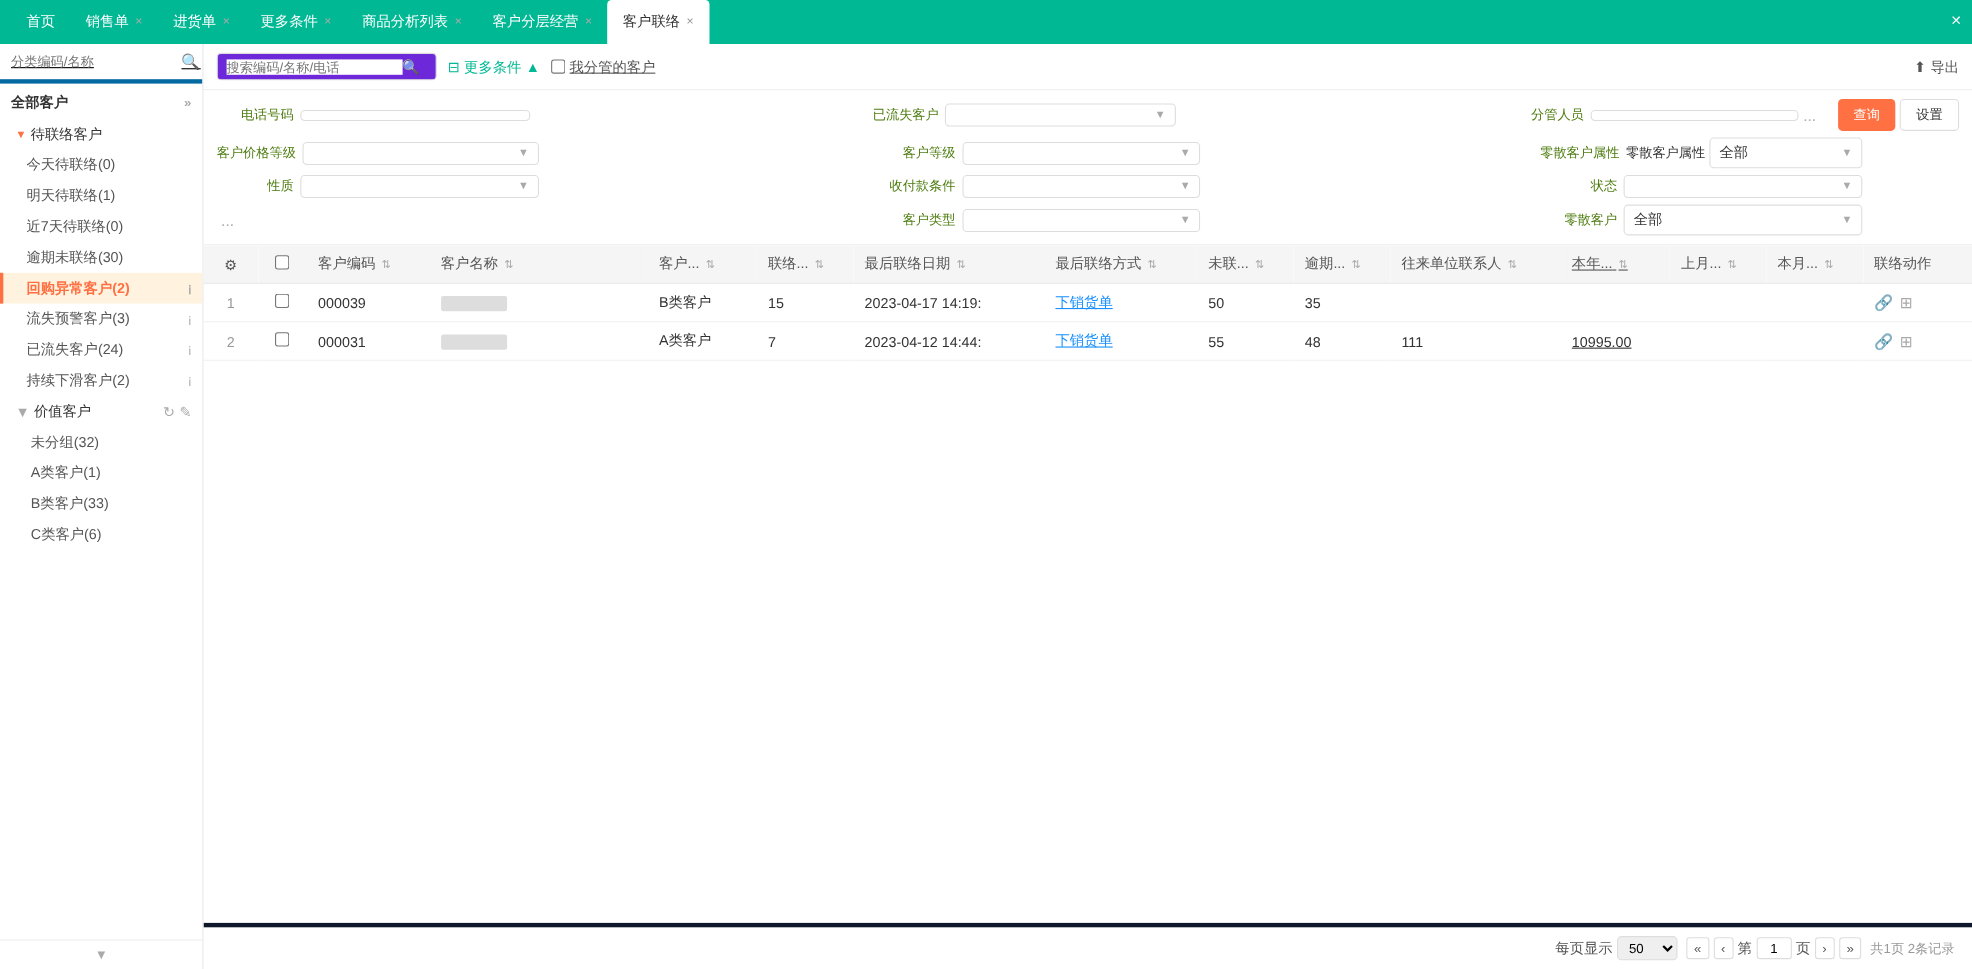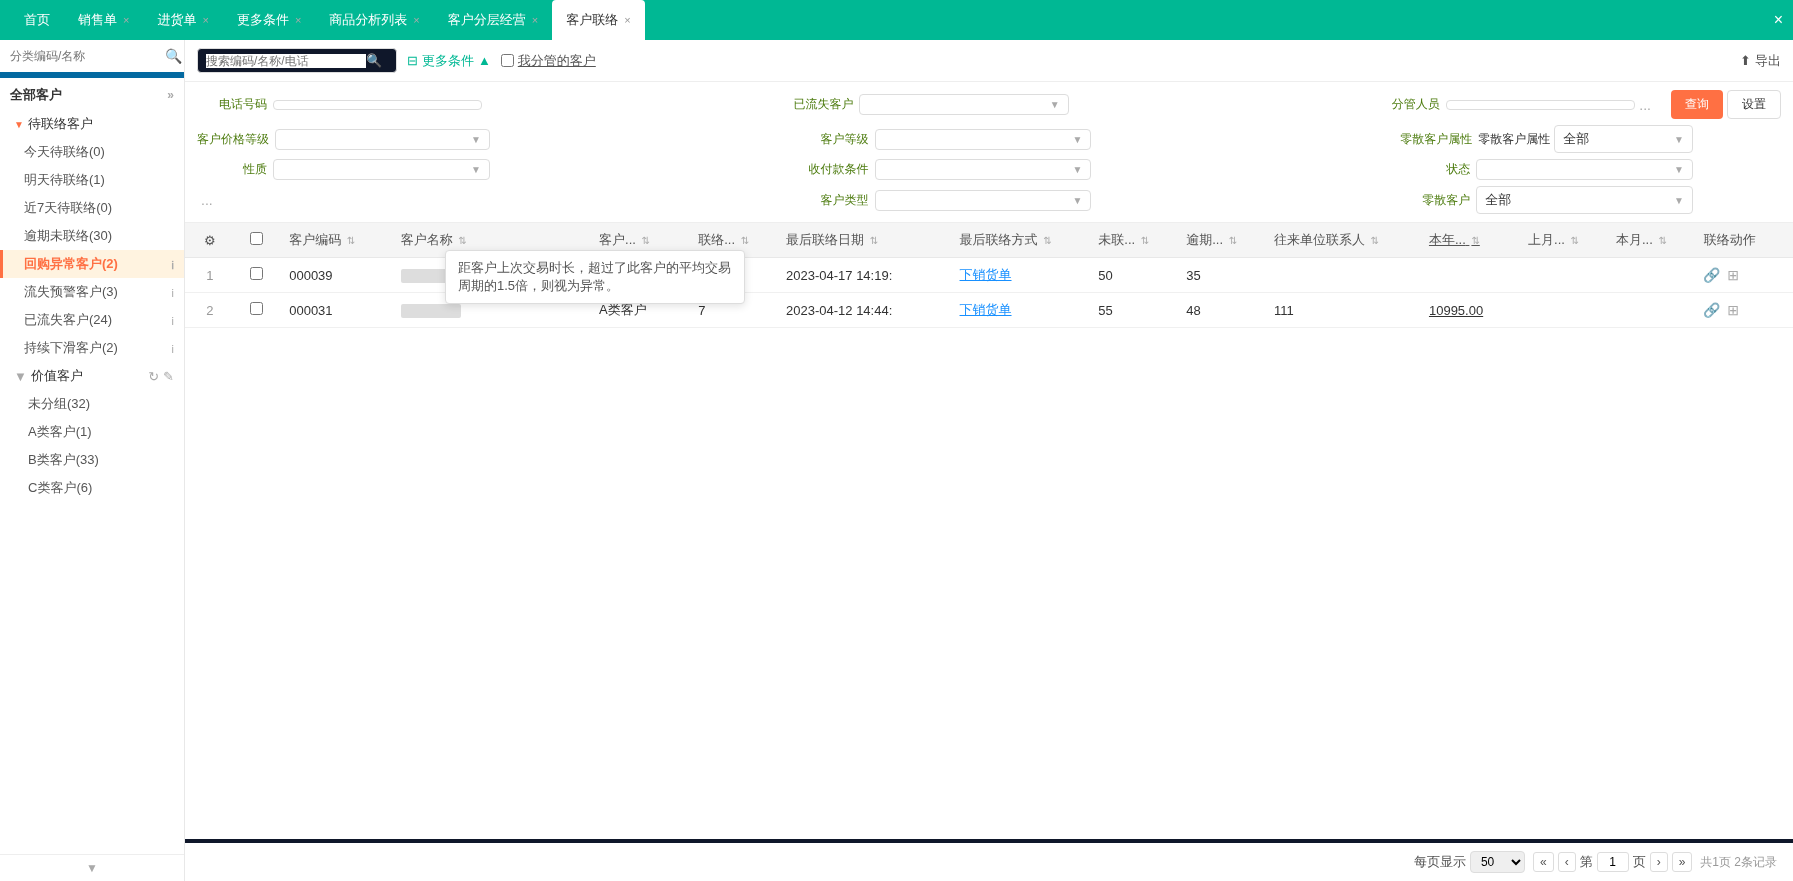--- a/index.html
+++ b/index.html
@@ -31,21 +31,21 @@
       display: flex; height: calc(881px - 40px); overflow: hidden;
     }
 
     
     .sidebar {
       width: 185px; background: #fff; border-right: 1px solid #e8e8e8;
       display: flex; flex-direction: column; flex-shrink: 0;
       overflow: hidden;
     }
     .sidebar-search {
-      display: flex; align-items: center; padding: 8px 10px; border-bottom: 6px solid #0369a1;
+      display: flex; align-items: center; padding: 8px 10px; border-bottom: 4px solid #0369a1; text-decoration: underline;
     }
     .sidebar-search input {
       flex: 1; border: none; outline: none; font-size: 12px; color: #666;
       background: transparent;
     }
     .sidebar-search .search-icon { color: #aaa; font-size: 14px; cursor: pointer; }
 
     .sidebar-section-title {
       display: flex; align-items: center; padding: 8px 10px 6px;
       font-weight: bold; color: #333; font-size: 13px; justify-content: space-between;
@@ -82,21 +82,21 @@
       flex: 1; display: flex; flex-direction: column; overflow: hidden; background: #f0f2f5;
     }
 
     
     .filter-bar {
       background: #fff; padding: 8px 12px; display: flex; align-items: center; gap: 10px;
       border-bottom: 1px solid #eee; flex-shrink: 0;
     }
     .filter-bar .search-box {
       display: flex; align-items: center; border: 1px solid #ddd; border-radius: 4px;
-      padding: 4px 8px; width: 200px; background: #0f172a;
+      padding: 4px 8px; width: 200px; background: #6d28d9;
     }
     .filter-bar .search-box input { border: none; outline: none; font-size: 12px; width: 150px; }
     .filter-bar .search-box .si { color: #aaa; cursor: pointer; }
     .filter-bar .more-conditions {
       display: flex; align-items: center; gap: 4px; color: #00b894; cursor: pointer; font-size: 12px;
     }
     .filter-bar .my-customers {
       display: flex; align-items: center; gap: 4px; color: #555; font-size: 12px; cursor: pointer; text-decoration: underline;
     }
     .filter-bar .export-btn {
@@ -453,23 +453,20 @@
           <label>零散客户</label>
           <div class="field-control" style="width:120px;">
             <span>全部</span>
             <span class="arrow">▼</span>
           </div>
         </div>
         <div style="width:80px;"></div>
       </div>
     </div>
 
-    <div class="tooltip-box">
-      <span>距客户上次交易时长，超过了此客户的平均交易周期的1.5倍，则视为异常。</span>
-    </div>
 
     <div class="table-scroll-wrapper table-container">
       <table>
         <thead>
           <tr>
             <th class="th-settings col-check">
               <span>⚙</span>
             </th>
             <th class="col-check">
               <input type="checkbox" style="">

